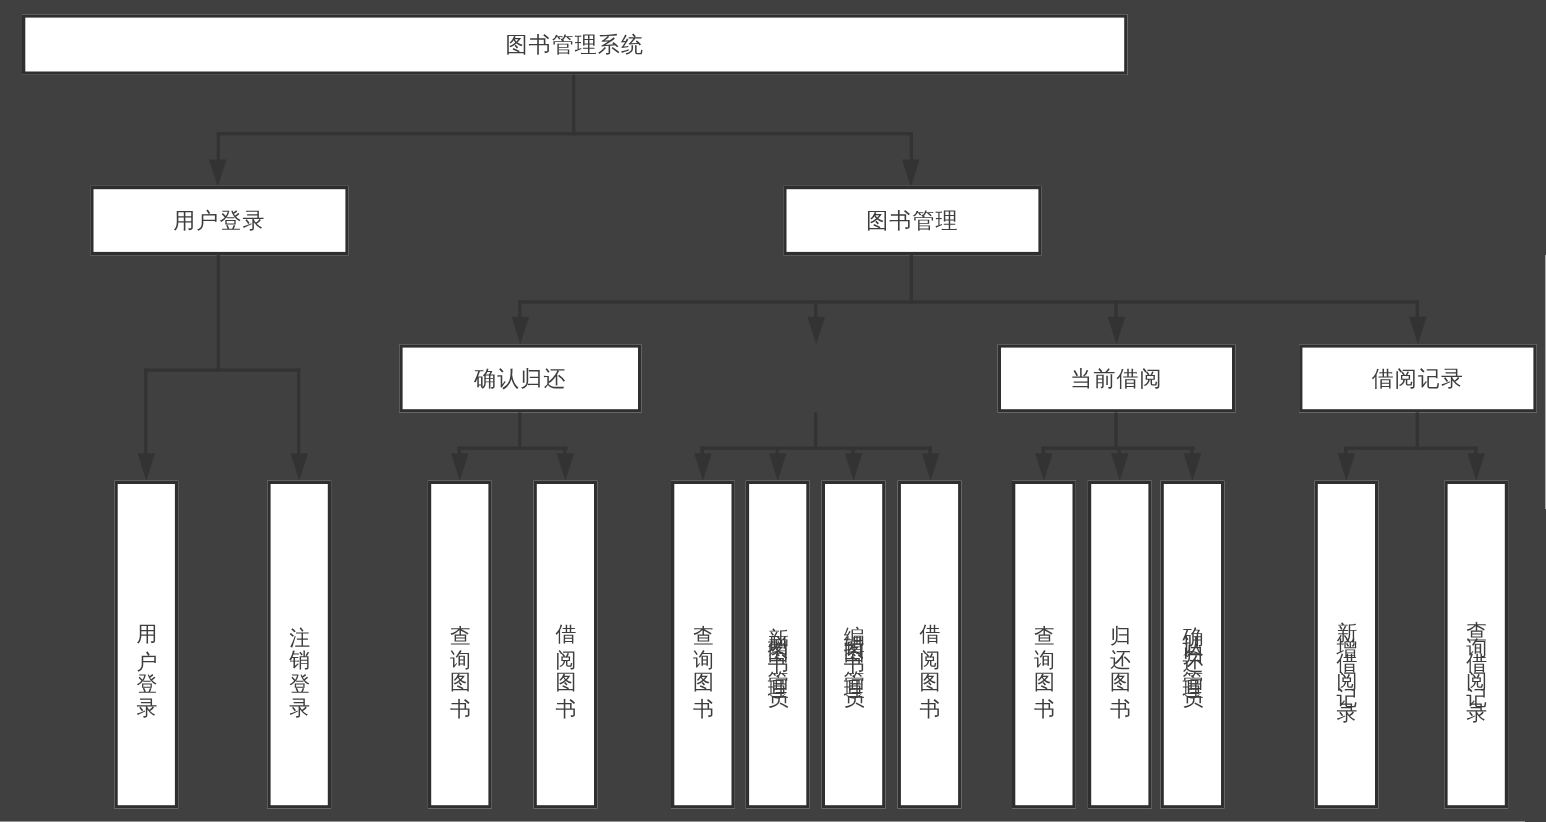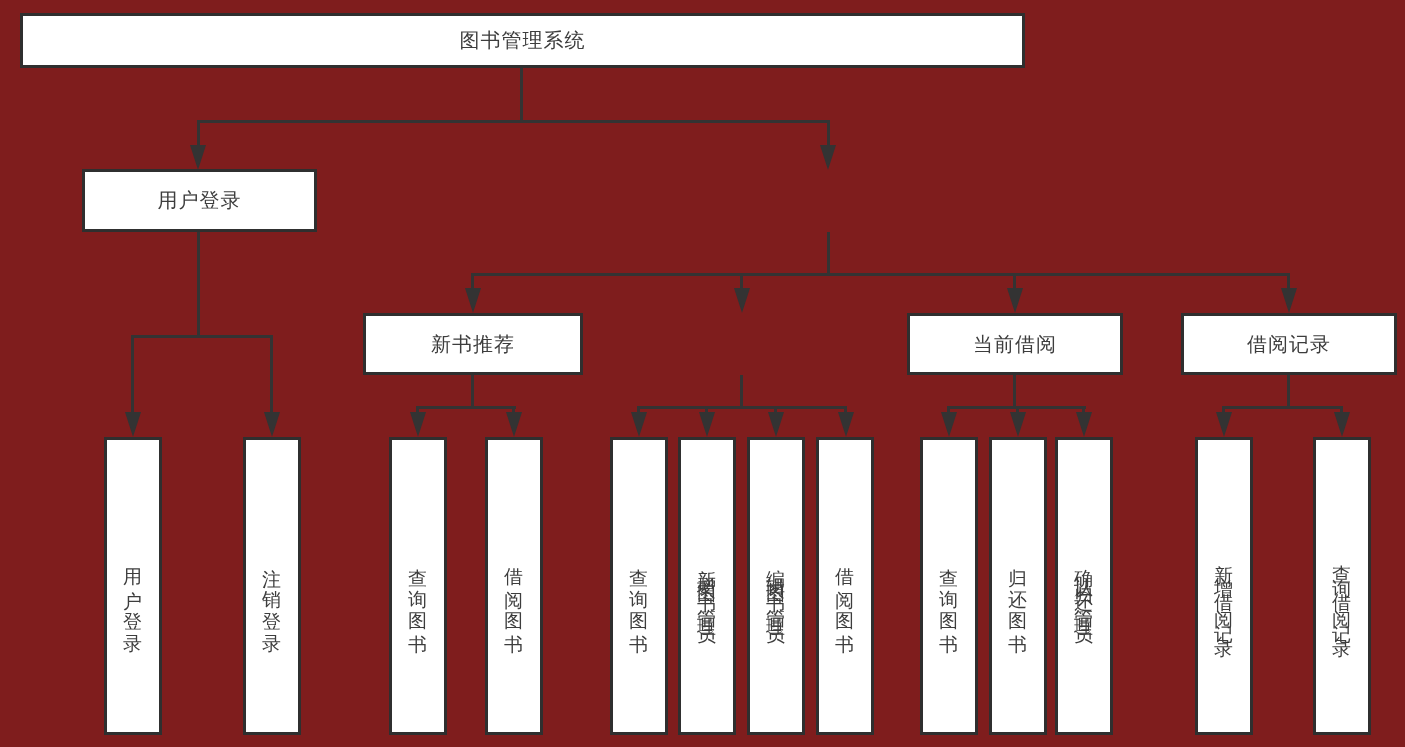--- a/index.html
+++ b/index.html
@@ -1,18 +1,18 @@
 <!DOCTYPE html>
 <html><head>
 <meta charset="utf-8">
 <style>
   html,body { margin:0; padding:0; background:#ffffff; }
   #canvas {
     position:relative; width:1405px; height:747px;
-    background:#7f1d1d; overflow:hidden;
+    background:#404040; overflow:hidden;
     font-family:"Liberation Sans","DejaVu Sans",sans-serif;
   }
   .box {
     position:absolute; background:#ffffff;
     border:3px solid #2f2f2f; box-sizing:border-box;
     display:flex; align-items:center; justify-content:center;
     color:#3d3d3d;
   }
   .hlabel { font-size:20px; letter-spacing:1px; white-space:nowrap; }
   .vbox .vtext {
@@ -47,41 +47,44 @@
   <div class="line" style="left:520px; top:68px; width:3px; height:55px;"></div>
   <div class="line" style="left:197px; top:120px; width:633px; height:3px;"></div>
   <div class="line" style="left:197px; top:120px; width:3px; height:28px;"></div>
   <div class="arrow" style="left:190px; top:145px;"></div>
   <div class="line" style="left:827px; top:120px; width:3px; height:28px;"></div>
   <div class="arrow" style="left:820px; top:145px;"></div>
 
   <div class="box" style="left:82px; top:169px; width:235px; height:63px;">
     <span class="hlabel">用户登录</span>
   </div>
+  <div class="box" style="left:712px; top:169px; width:235px; height:63px;">
+    <span class="hlabel">图书管理</span>
+  </div>
 
   <div class="line" style="left:197px; top:232px; width:3px; height:106px;"></div>
   <div class="line" style="left:131px; top:335px; width:142px; height:3px;"></div>
   <div class="line" style="left:131px; top:335px; width:3px; height:80px;"></div>
   <div class="arrow" style="left:125px; top:412px;"></div>
   <div class="line" style="left:270px; top:335px; width:3px; height:80px;"></div>
   <div class="arrow" style="left:264px; top:412px;"></div>
 
   <div class="line" style="left:827px; top:232px; width:3px; height:44px;"></div>
   <div class="line" style="left:471px; top:273px; width:819px; height:3px;"></div>
   <div class="line" style="left:471px; top:273px; width:3px; height:18px;"></div>
   <div class="arrow" style="left:465px; top:288px;"></div>
   <div class="line" style="left:740px; top:273px; width:3px; height:18px;"></div>
   <div class="arrow" style="left:734px; top:288px;"></div>
   <div class="line" style="left:1013px; top:273px; width:3px; height:18px;"></div>
   <div class="arrow" style="left:1007px; top:288px;"></div>
   <div class="line" style="left:1287px; top:273px; width:3px; height:18px;"></div>
   <div class="arrow" style="left:1281px; top:288px;"></div>
 
   <div class="box" style="left:363px; top:313px; width:220px; height:62px;">
-    <span class="hlabel">新书推荐</span>
+    <span class="hlabel">确认归还</span>
   </div>
   <div class="box" style="left:907px; top:313px; width:216px; height:62px;">
     <span class="hlabel">当前借阅</span>
   </div>
   <div class="box" style="left:1181px; top:313px; width:216px; height:62px;">
     <span class="hlabel">借阅记录</span>
   </div>
 
   <div class="line" style="left:471px; top:375px; width:3px; height:34px;"></div>
   <div class="line" style="left:416px; top:406px; width:100px; height:3px;"></div>

